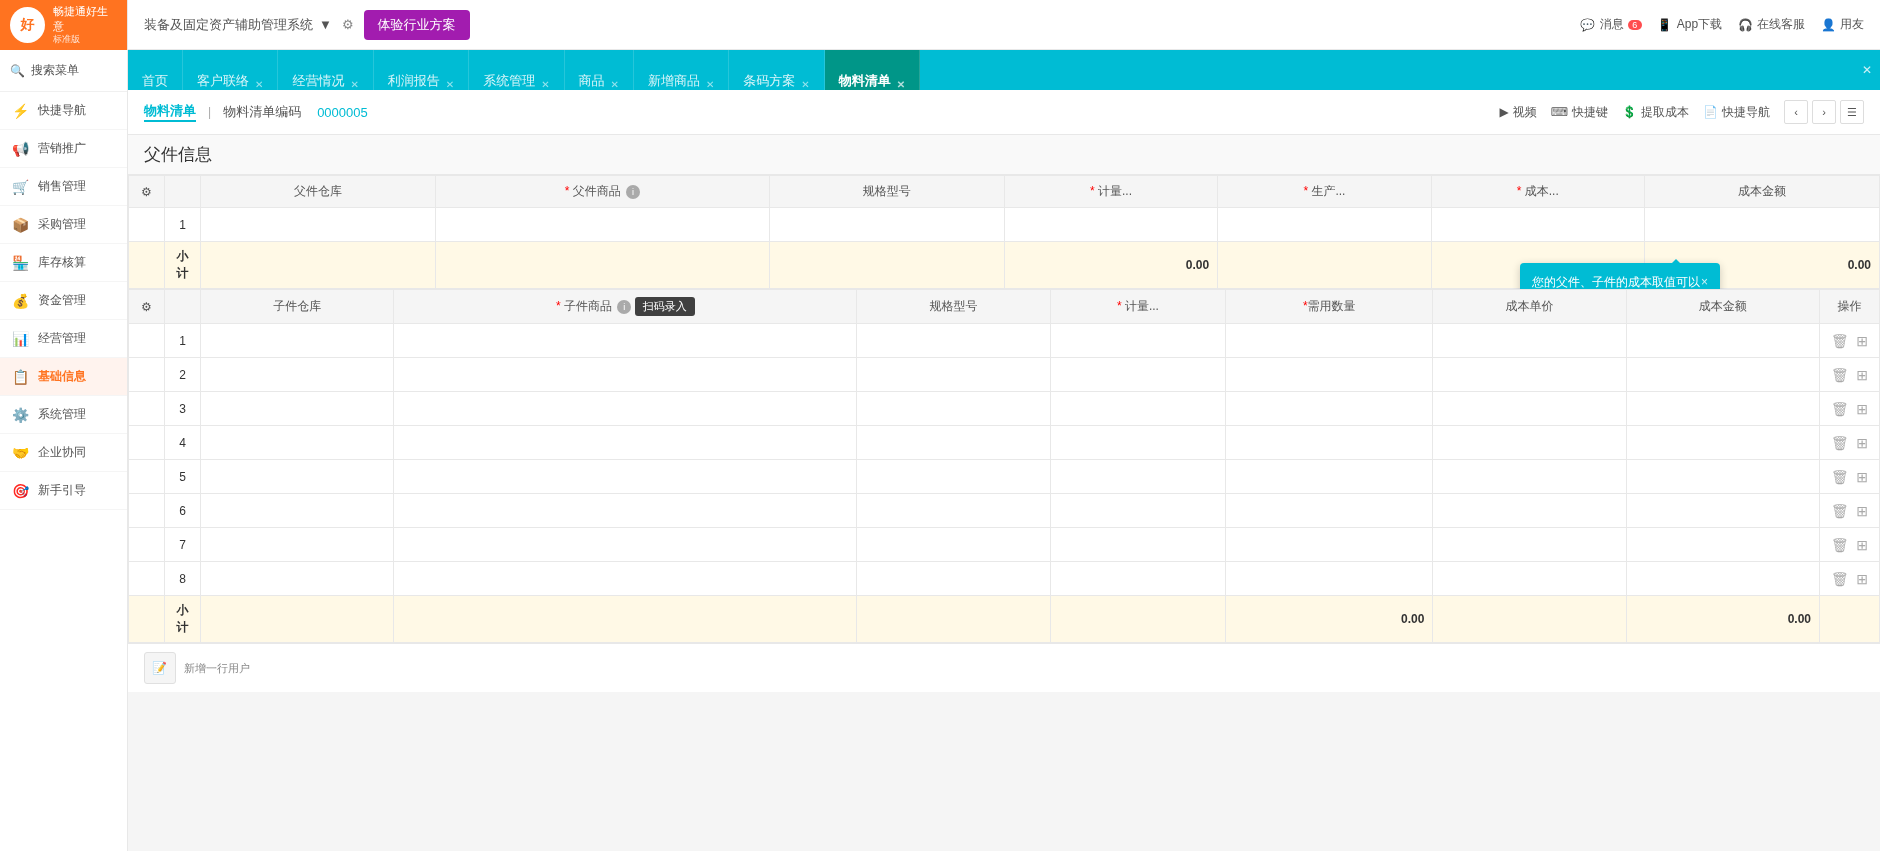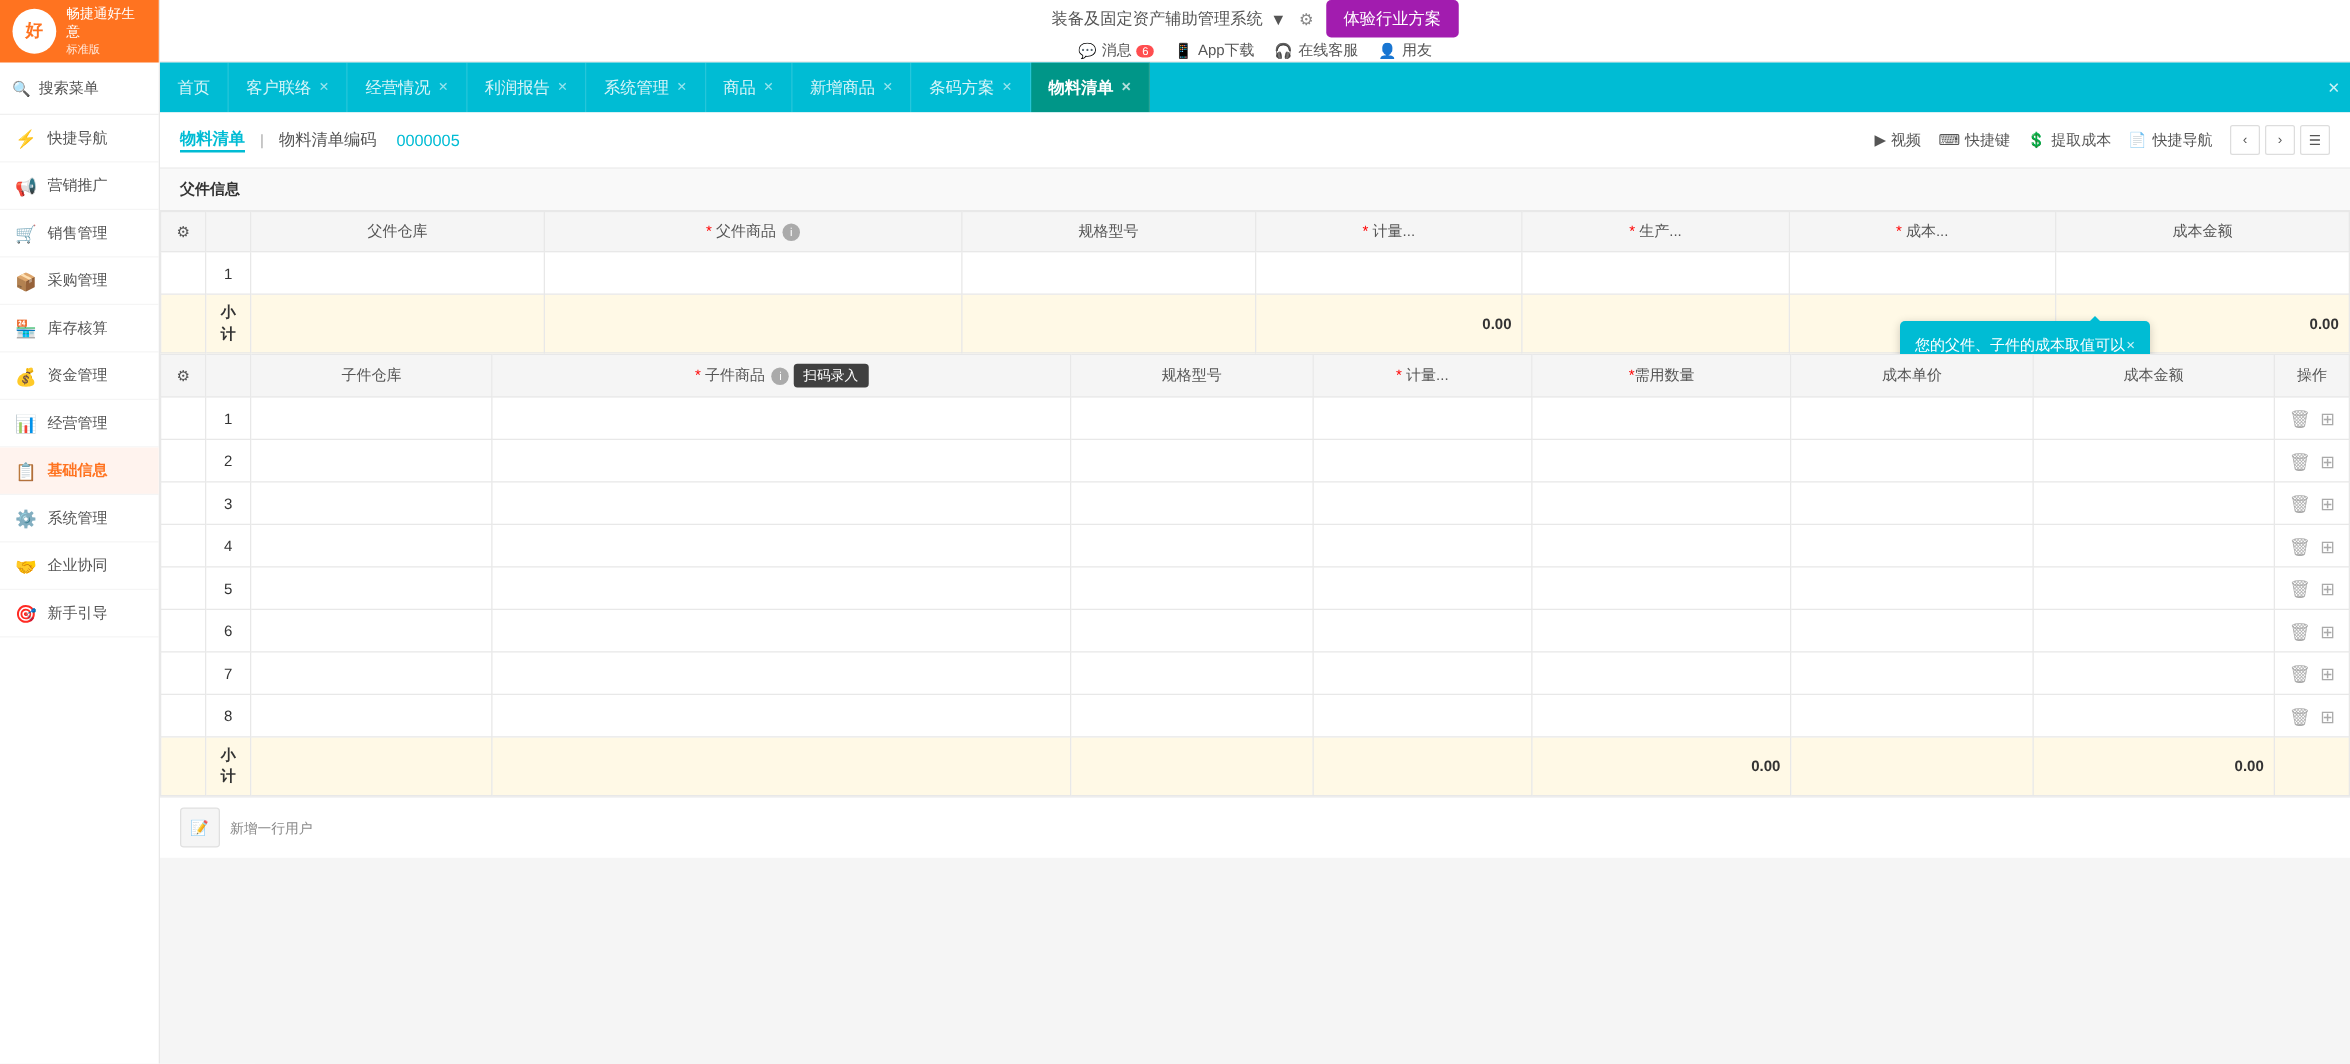--- a/index.html
+++ b/index.html
@@ -83,21 +83,20 @@
     
     .top-header {
       background: #fff;
       height: 50px;
       display: flex;
       align-items: center;
       justify-content: space-between;
       padding: 0 16px;
       border-bottom: 1px solid #e8e8e8;
       flex-shrink: 0;
-      flex-direction: column;
     }
     .top-header-left {
       display: flex;
       align-items: center;
       gap: 10px;
       color: #555;
       font-size: 13px;
     }
     .top-header-right {
       display: flex;
@@ -143,21 +142,21 @@
     .nav-tabs {
       background: #00bcd4;
       display: flex;
       align-items: center;
       height: 40px;
       flex-shrink: 0;
       overflow-x: auto;
     }
     .nav-tab {
       display: flex;
-      align-items: center;
+      align-items: flex-end;
       gap: 6px;
       padding: 0 14px;
       height: 100%;
       color: rgba(255,255,255,0.85);
       cursor: pointer;
       white-space: nowrap;
       font-size: 13px;
       border-right: 1px solid rgba(255,255,255,0.15);
     }
     .nav-tab.active { background: #009688; color: #fff; font-weight: bold; }
@@ -214,22 +213,22 @@
       display: flex;
       align-items: center;
       gap: 4px;
       cursor: pointer;
       color: #555;
     }
 
     
     .section-title {
       padding: 8px 16px;
-      font-size: 12px;
-      font-weight: bold;
+      font-size: 17px;
+      font-weight: normal;
       color: #333;
       background: #f9f9f9;
       border-bottom: 1px solid #e8e8e8;
     }
 
     
     .data-table {
       width: 100%;
       border-collapse: collapse;
       font-size: 12px;

